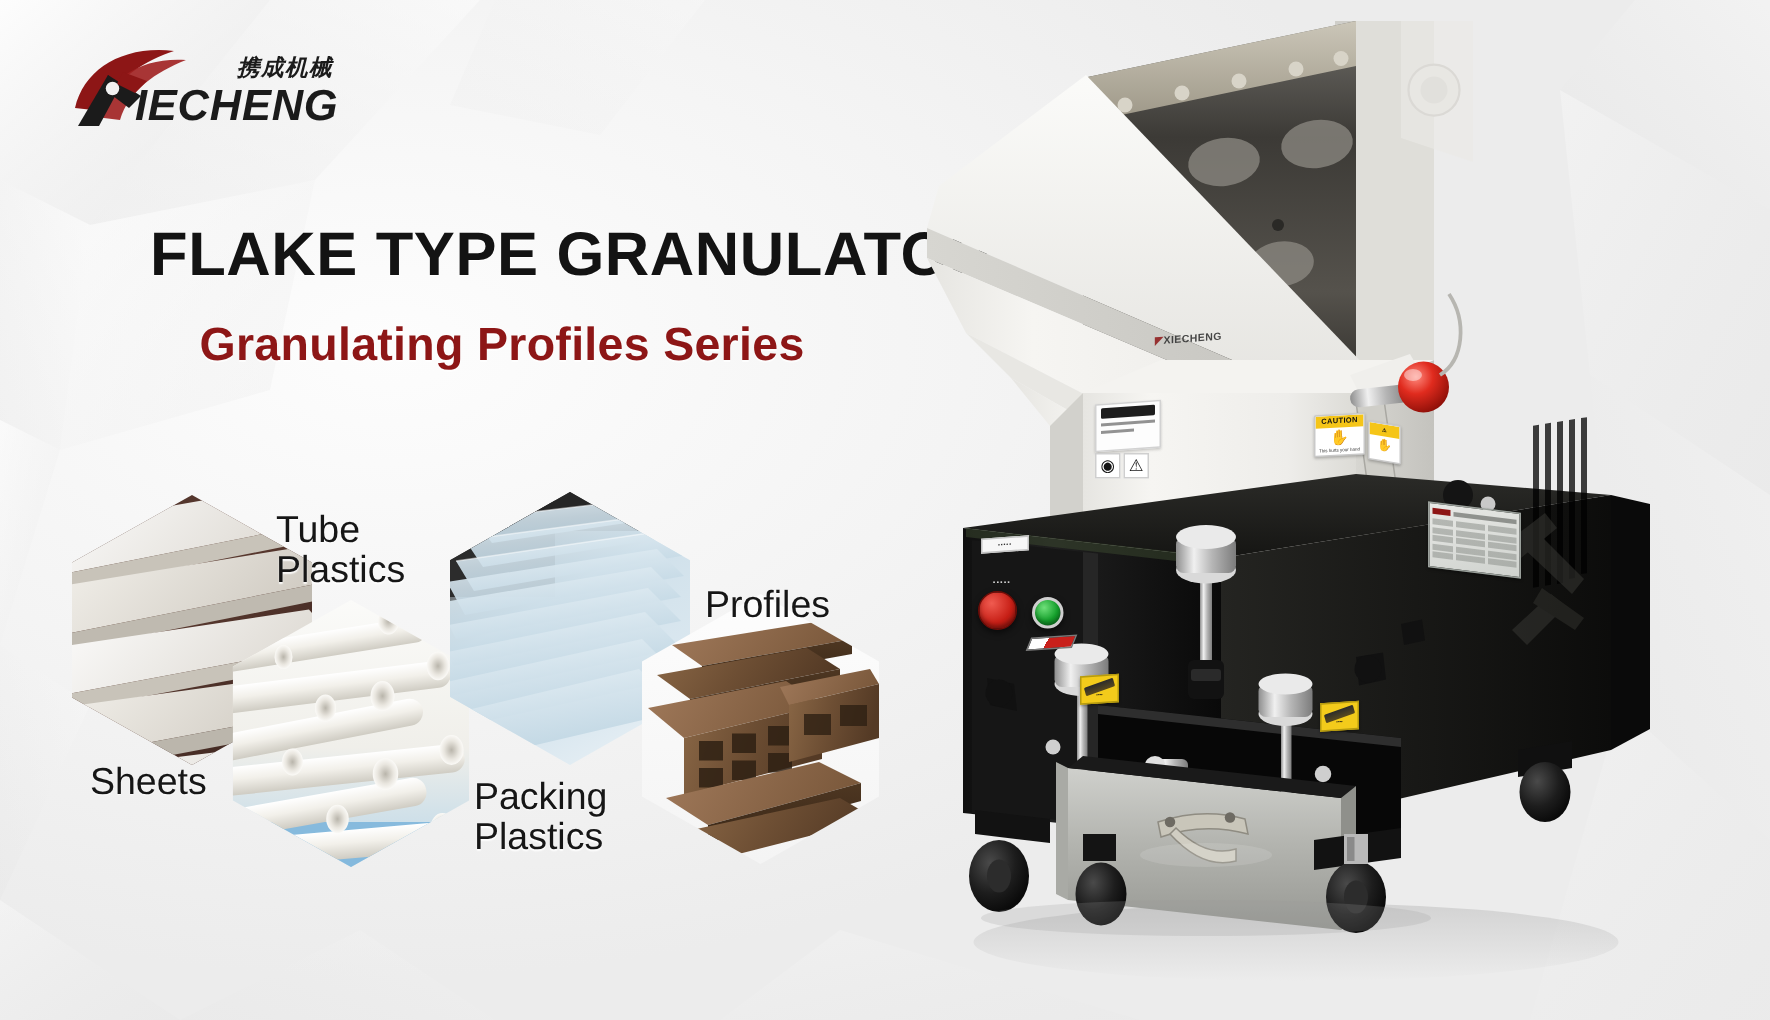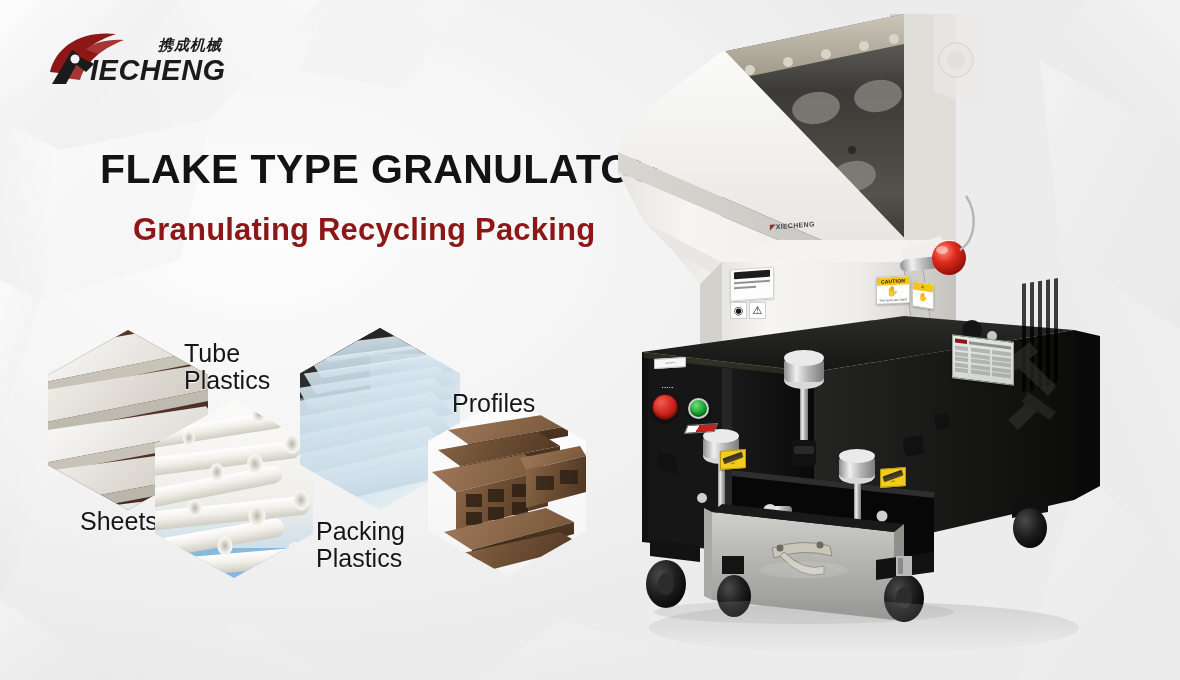--- a/index.html
+++ b/index.html
@@ -223,21 +223,21 @@
         <circle cx="33" cy="33" r="4.5" fill="#f2f2f2"></circle>
       </g>
 
       <text x="48" y="54" font-family="Liberation Sans, sans-serif" font-size="29" font-weight="bold" font-style="italic" fill="#1b1b1b" letter-spacing="0.5">IECHENG</text>
 
       <text x="116" y="24" font-family="DejaVu Sans, sans-serif" font-size="15" font-weight="bold" font-style="italic" fill="#1b1b1b" letter-spacing="1">携成机械</text>
     </svg>
   </div>
 
   <div class="title-main">FLAKE TYPE GRANULATOR</div>
-  <div class="title-sub">Granulating Recycling Packing</div>
+  <div class="title-sub">Granulating Profiles Series</div>
 
   <div id="hexgroup">
 
     <div class="hex" style="left:48px; top:12px; width:160px; height:180px;">
       <div class="fill sheets-bg"></div>
       <svg class="sheets-stack" viewBox="0 0 160 180" preserveAspectRatio="none">
         <defs>
           <linearGradient id="sh1" x1="0" y1="0" x2="1" y2="0.3">
             <stop offset="0%" stop-color="#ffffff"></stop>
               <stop offset="100%" stop-color="#ddd9d2"></stop>
@@ -253,21 +253,21 @@
           <polygon points="-10,66 150,40 168,60 8,92" fill="url(#sh2)"></polygon>
           <polygon points="8,92 168,60 168,70 8,102" fill="#bfbab0"></polygon>
           <polygon points="-10,102 150,78 168,98 8,128" fill="url(#sh1)"></polygon>
           <polygon points="8,128 168,98 168,108 8,138" fill="#c8c3b9"></polygon>
           <polygon points="-10,138 150,116 168,136 8,166" fill="url(#sh2)"></polygon>
           <polygon points="8,166 168,136 168,146 8,176" fill="#bbb6ac"></polygon>
           <polygon points="-10,176 150,156 168,176 8,200" fill="url(#sh1)"></polygon>
         </g>
       </svg>
     </div>
-    <div class="hexlabel" style="left:60px; top:190px;margin-left:20px;">
+    <div class="hexlabel" style="left:60px; top:190px;">
       <div>Sheets</div>
     </div>
 
     <div class="hex" style="left:155px; top:82px; width:158px; height:178px;">
       <div class="fill tubes-bg"></div>
       <svg viewBox="0 0 158 178" preserveAspectRatio="none" style="position:absolute;inset:0;">
         <defs>
           <linearGradient id="tb" x1="0" y1="0" x2="0" y2="1">
             <stop offset="0%" stop-color="#ffffff"></stop>
             <stop offset="45%" stop-color="#f2f0ea"></stop>
@@ -392,21 +392,21 @@
         <g fill="#2e2013" opacity=".8">
           <rect x="108" y="80" width="18" height="14"></rect>
           <rect x="132" y="74" width="18" height="14"></rect>
         </g>
 
         <polygon points="16,136 118,112 146,126 44,154" fill="url(#wdl)"></polygon>
         <polygon points="44,154 146,126 146,138 44,166" fill="url(#wdd)"></polygon>
         <polygon points="30,158 132,136 156,150 54,176" fill="url(#wd)"></polygon>
       </svg>
     </div>
-    <div class="hexlabel" style="left:452px; top:72px;">
+    <div class="hexlabel" style="left:470px; top:72px;">
       <div>Profiles</div>
     </div>
 
   </div>
 
   <div id="machine">
     <svg width="520" height="660" viewBox="0 0 520 660">
       <defs>
         <linearGradient id="hopFront" x1="0" y1="0" x2="1" y2="0">
           <stop offset="0%" stop-color="#e6e5e1"></stop>

